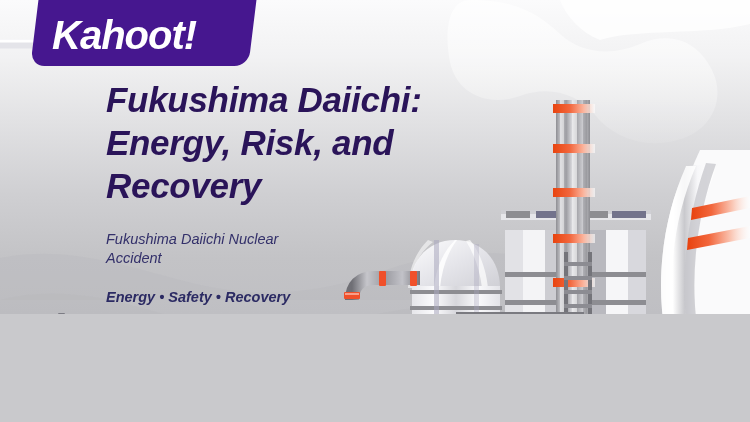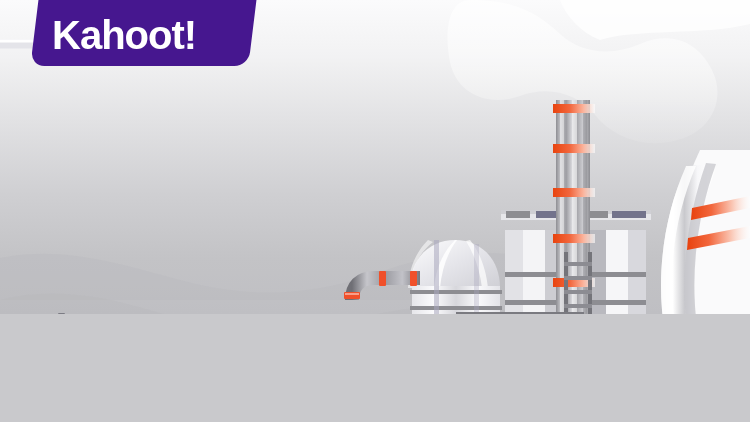--- a/index.html
+++ b/index.html
@@ -4,20 +4,21 @@
 <style>
   html,body{margin:0;padding:0;}
   body{
     width:750px;height:422px;overflow:hidden;
     font-family:"Liberation Sans","DejaVu Sans",sans-serif;
     background:#c9c9cc;
   }
   #slide{
     position:relative;width:750px;height:314px;overflow:hidden;
     background:linear-gradient(180deg,#fbfbfc 0%,#f2f2f3 18%,#e2e2e4 38%,#cfcfd2 62%,#c3c3c6 82%,#bfbfc3 100%);
+    font-style:italic;
   }
 
   
   .bgsvg{position:absolute;inset:0;width:750px;height:422px;}
 
   
   .kahoot-banner{
     position:absolute;left:36px;top:-26px;width:218px;height:92px;
     background:#46178f;
     border-bottom-left-radius:14px;border-bottom-right-radius:14px;
@@ -341,14 +342,23 @@
     <rect x="50" y="11" width="7" height="18" rx="1" fill="#7c7c84"></rect>
   </svg>
 
   <div class="kahoot-banner"></div>
   <div class="kahoot-logo">
     <svg width="170" height="50" viewBox="0 0 170 50" aria-hidden="true">
       <text x="0" y="38" font-family="'Liberation Sans',sans-serif" font-size="40" font-weight="700" fill="#ffffff" letter-spacing="-1">Kahoot!</text>
     </svg>
   </div>
 
+  <div class="textcol">
+    <h1 class="title">
+      <span>Fukushima Daiichi:</span>
+      <span>Energy, Risk, and</span>
+      <span>Recovery</span>
+    </h1>
+    <p class="subtitle">Fukushima Daiichi Nuclear Accident</p>
+    <p class="tagline">Energy • Safety • Recovery</p>
+  </div>
 
 </div>
 
 </body></html>

